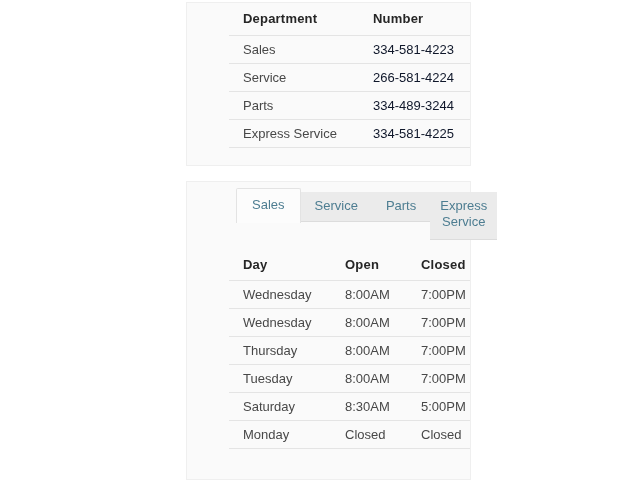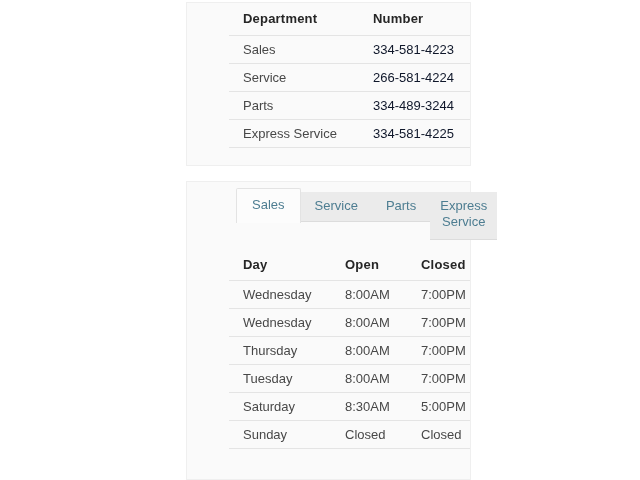--- a/index.html
+++ b/index.html
@@ -114,21 +114,21 @@
           <td class="c-first">Tuesday</td>
           <td>8:00AM</td>
           <td>7:00PM</td>
         </tr>
         <tr>
           <td class="c-first">Saturday</td>
           <td>8:30AM</td>
           <td>5:00PM</td>
         </tr>
         <tr>
-          <td class="c-first">Sunday</td>
+          <td class="c-first">Monday</td>
           <td>Closed</td>
           <td>Closed</td>
         </tr>
       </tbody>
     </table>
   </div>
 
 </div>
 
 </body></html>

